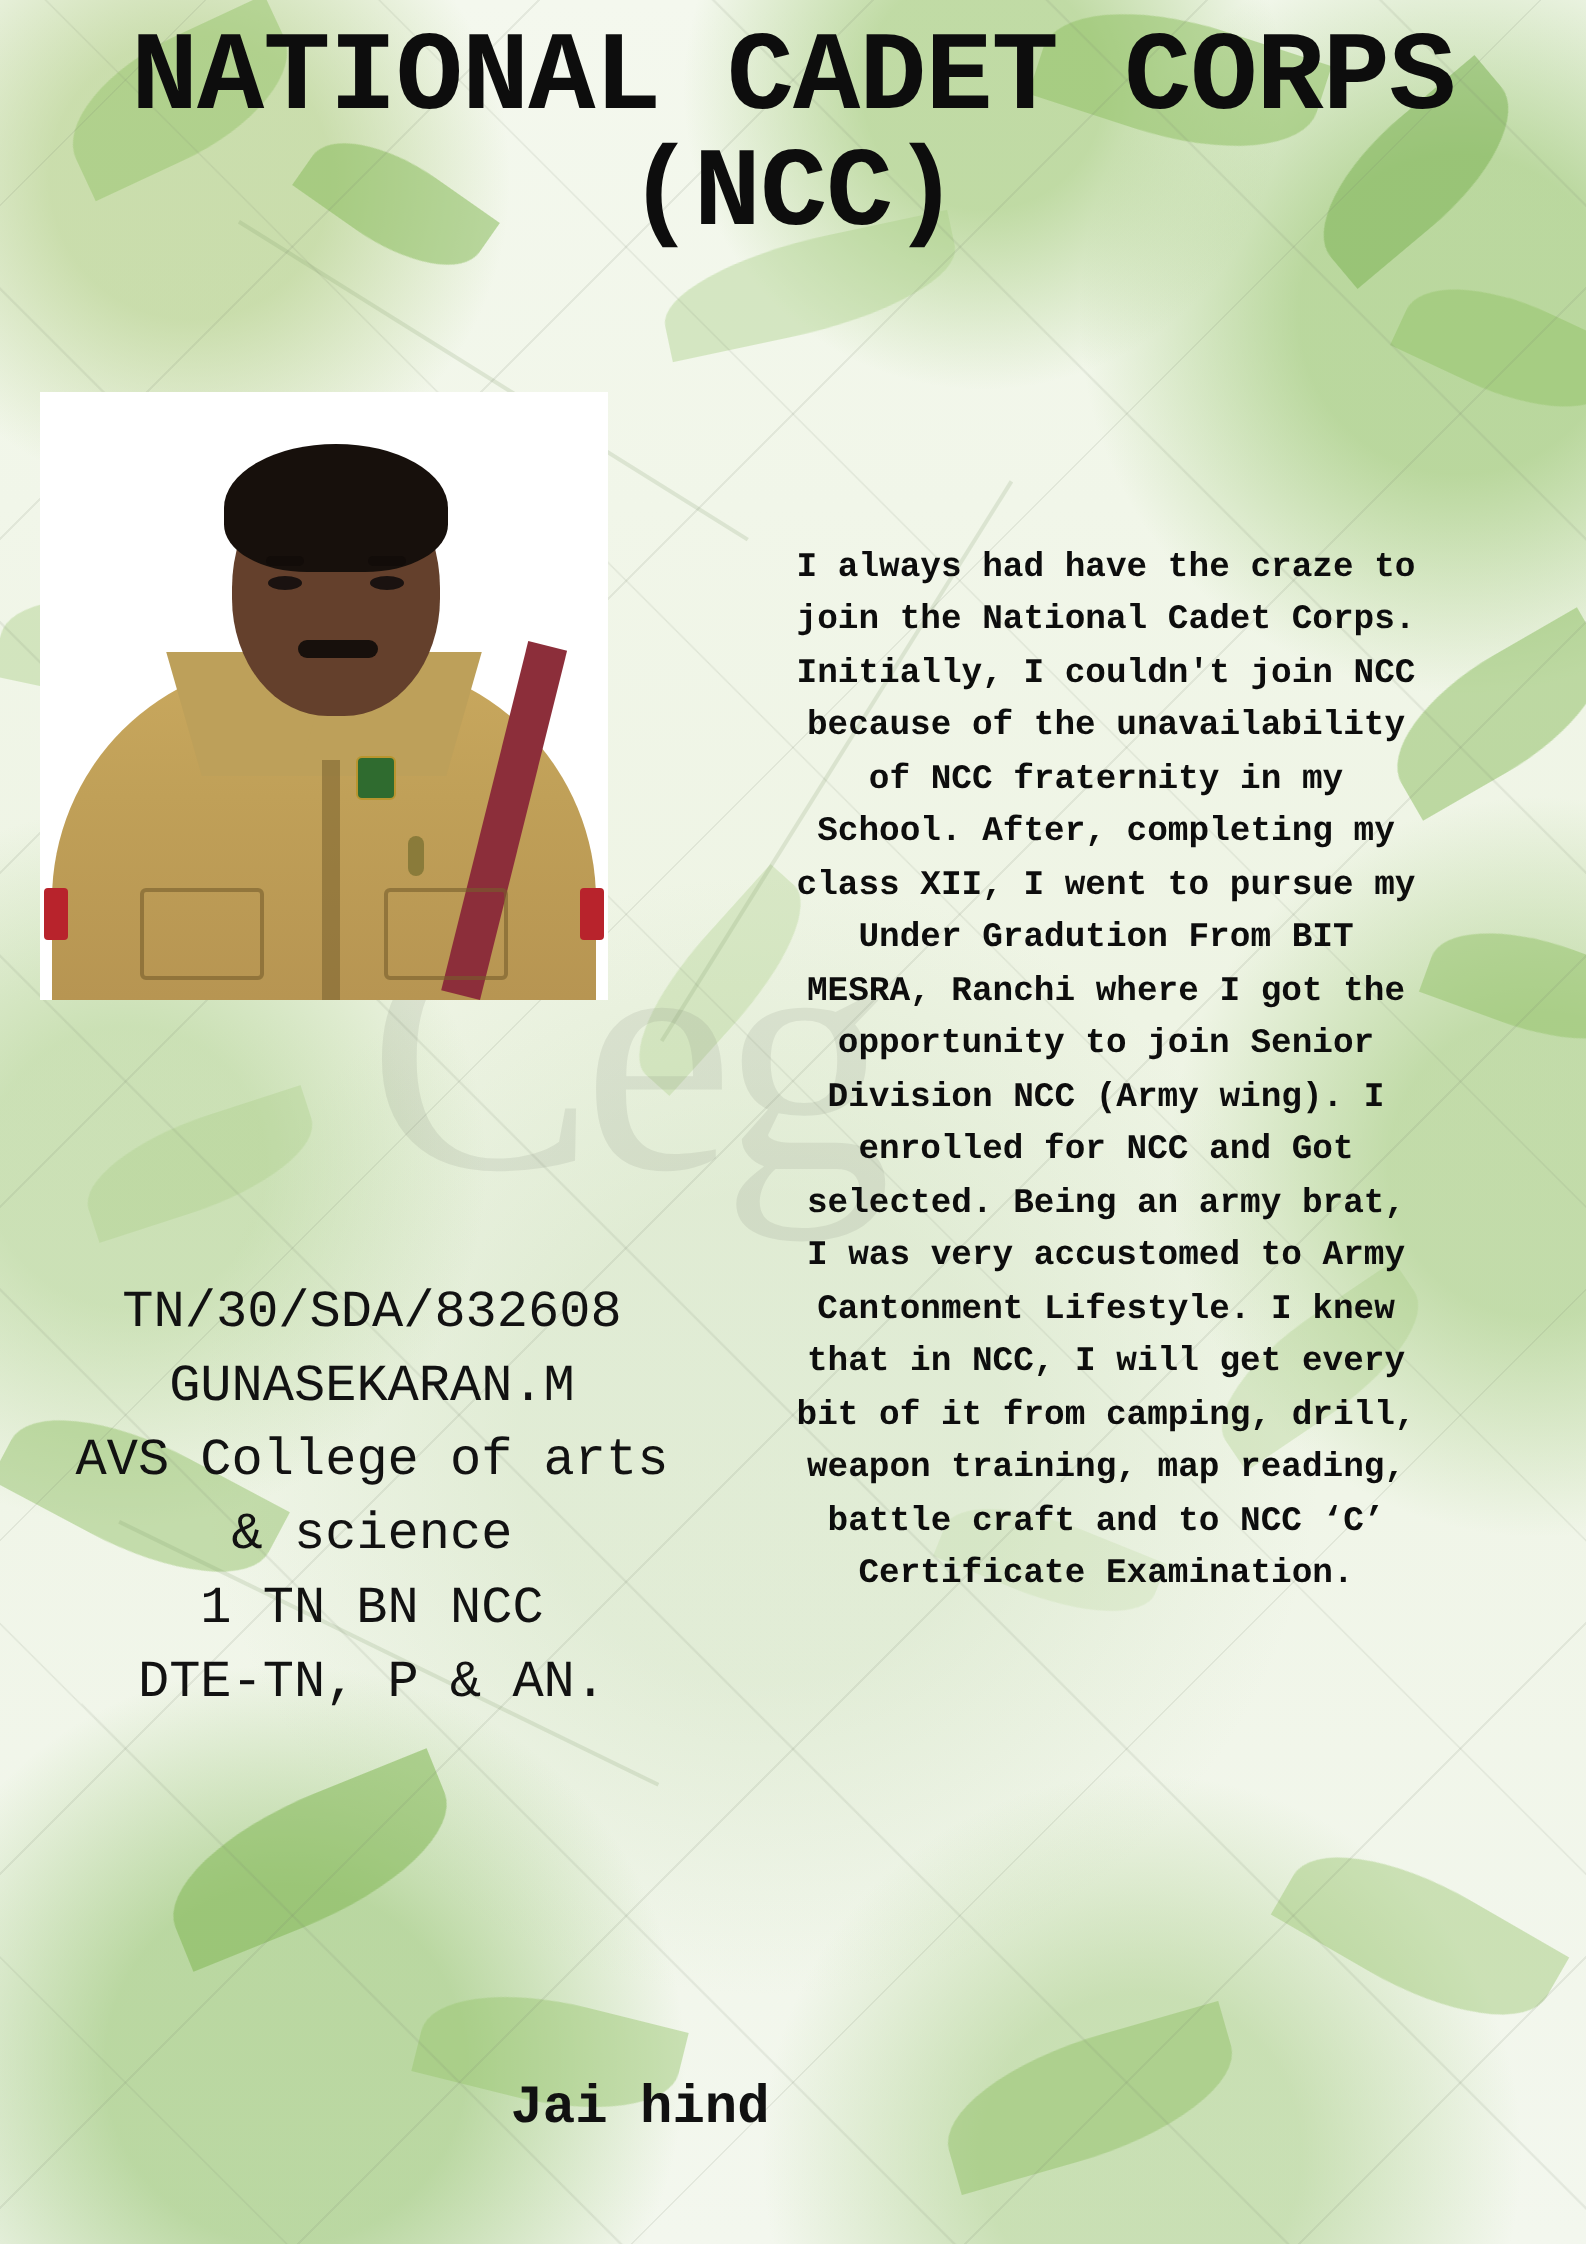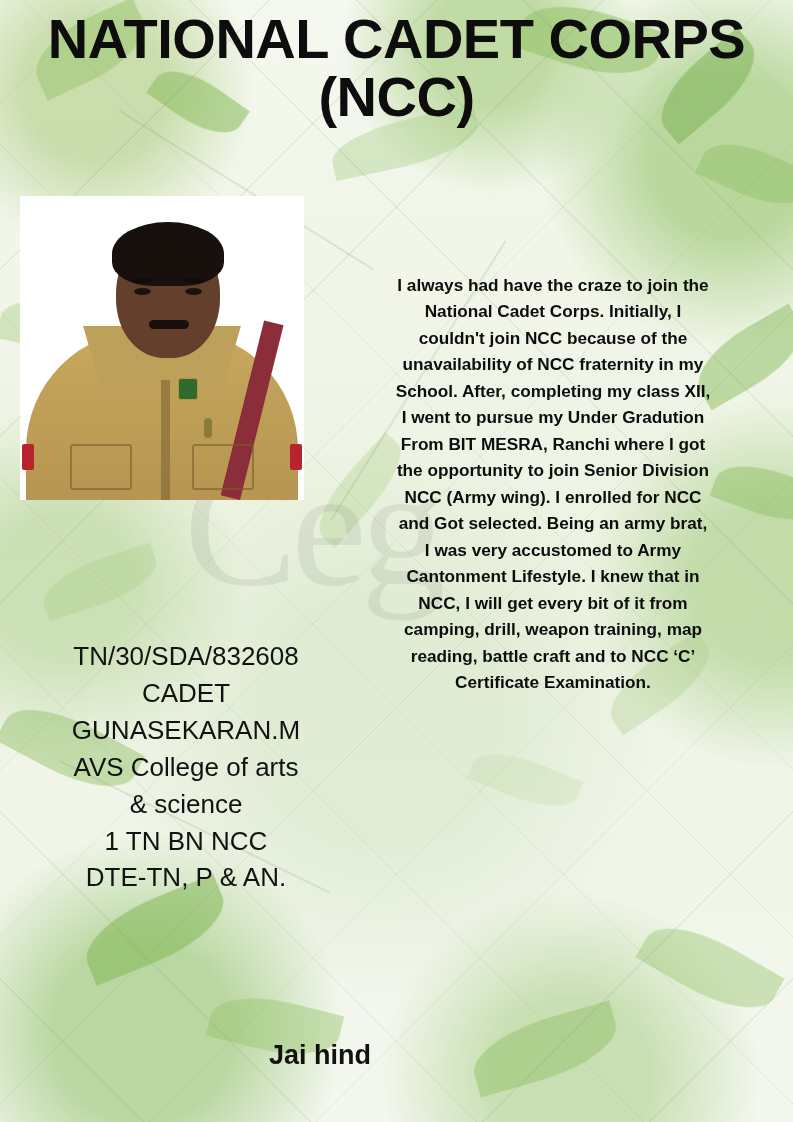--- a/index.html
+++ b/index.html
@@ -65,20 +65,21 @@
     user-select: none;
     white-space: nowrap;
   }
 
   
   #page {
     position: relative;
     z-index: 2;
     width: 793px;
     height: 992px;
+    font-family: Liberation Mono, monospace;
   }
 
   #title {
     text-align: center;
     font-weight: bold;
     font-size: 56px;
     line-height: 1.04;
     color: #0d0d0d;
     letter-spacing: -0.5px;
     padding: 10px 20px 0 20px;
@@ -259,21 +260,20 @@
     <div class="ph-brow" style="left:164px;"></div>
     <div class="ph-eyeL"></div>
     <div class="ph-eyeR"></div>
     <div class="ph-moustache"></div>
   </div>
 
   <div id="essay">I always had have the craze to join the National Cadet Corps. Initially, I couldn't join NCC because of the unavailability of NCC fraternity in my School. After, completing my class XII, I went to pursue my Under Gradution From BIT MESRA, Ranchi where I got the opportunity to join Senior Division NCC (Army wing). I enrolled for NCC and Got selected. Being an army brat, I was very accustomed to Army Cantonment Lifestyle. I knew that in NCC, I will get every bit of it from camping, drill, weapon training, map reading, battle craft and to NCC ‘C’ Certificate Examination.</div>
 
   <div id="identity">
     <span class="idline">TN/30/SDA/832608</span>
-    <span class="idline">CADET</span>
     <span class="idline">GUNASEKARAN.M</span>
     <span class="idline">AVS College of arts</span>
     <span class="idline">&amp; science</span>
     <span class="idline">1 TN BN NCC</span>
     <span class="idline">DTE-TN, P &amp; AN.</span>
   </div>
 
   <div id="signoff">Jai hind</div>
 
 </div>

